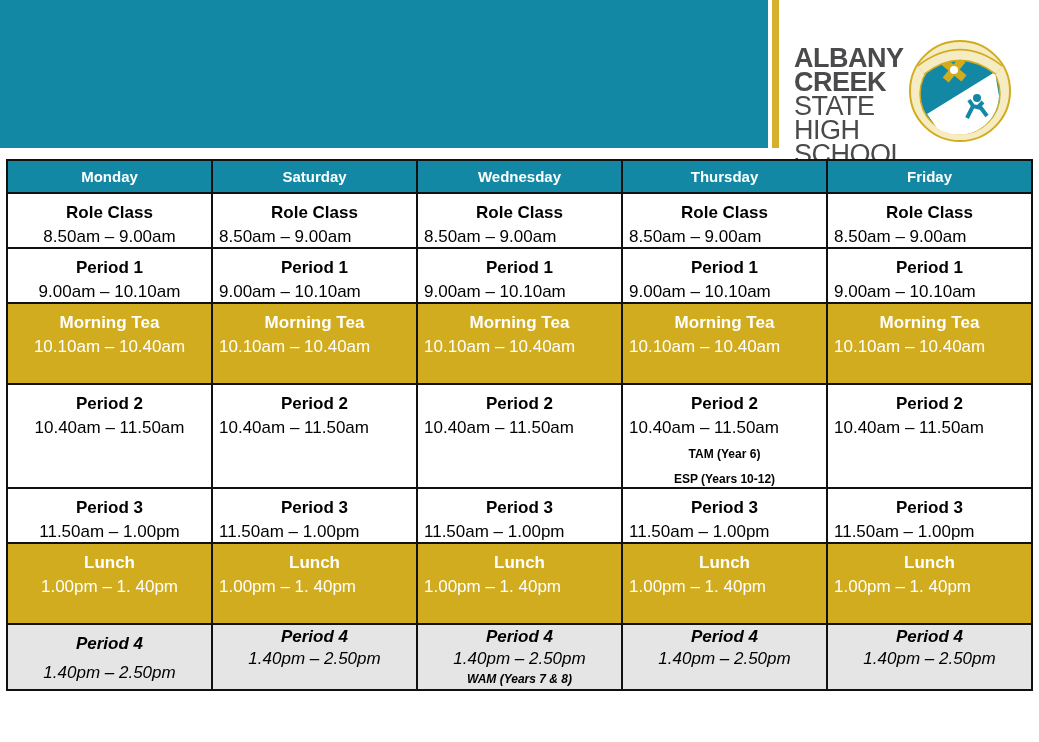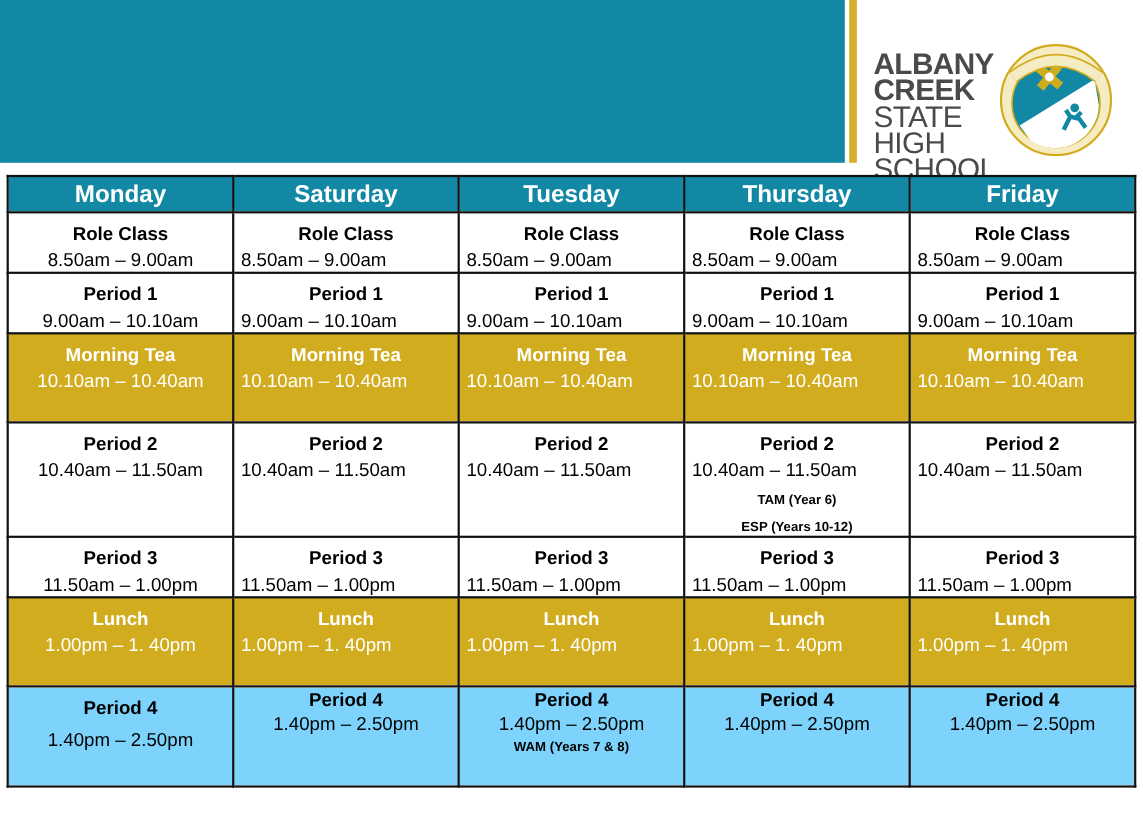--- a/index.html
+++ b/index.html
@@ -10,25 +10,25 @@
   .gold-bar { position: absolute; left: 772px; top: 0; width: 7px; height: 148px; background: #d6b02c; }
 
   .logo-text { position: absolute; left: 794px; top: 30px; color: #4a4a4c; line-height: 24px; margin-top: 16px; }
   .logo-text div { font-size: 27px; letter-spacing: -0.5px; }
   .logo-text .b { font-weight: bold; }
 
   .crest { position: absolute; left: 907px; top: 36px; width: 106px; height: 106px; }
 
   table.tt { position: absolute; left: 6px; top: 159px; width: 1027px; border-collapse: collapse; table-layout: fixed; }
   table.tt td, table.tt th { border: 2px solid #111; text-align: center; vertical-align: top; overflow: hidden; }
-  table.tt th { background: #1288a4; color: #fff; font-size: 22px; font-weight: bold; height: 33px; vertical-align: middle; border-color: #111; margin-left: 20px; }
+  table.tt th { background: #1288a4; color: #fff; font-size: 15px; font-weight: bold; height: 33px; vertical-align: middle; border-color: #111; margin-left: 20px; }
   .r-std td { height: 48px; background: #fff; color: #000; }
   .r-break td { height: 81px; background: #d2ac1f; color: #fff; }
   .r-tall td { height: 95px; background: #fff; color: #000; }
-  .r-last td { height: 91px; background: #7dd3fc; color: #000; }
+  .r-last td { height: 66px; background: #e5e5e5; color: #000; font-style: italic; }
 
   .title { display: block; font-weight: bold; font-size: 17px; margin-top: 9px; line-height: 20px; }
   .time { display: block; font-size: 17px; margin-top: 4px; line-height: 20px; text-align: left; padding-left: 6px; }
   .time.center { text-align: center; padding-left: 0; }
   .note { display: block; font-size: 12px; font-weight: bold; line-height: 16px; margin-top: 8px; }
   .note + .note { margin-top: 9px; }
   .r-last .title { margin-top: 2px; }
   .r-last .time { margin-top: 2px; }
   .r-last .note { margin-top: 2px; }
   .r-last td.first .title { margin-top: 9px; }
@@ -59,21 +59,21 @@
   <path d="M60 82 L66 70 L74 72 L80 80 M66 70 L62 64 M70 72 L76 66" stroke="#1288a4" stroke-width="4" fill="none"></path>
   <path d="M14 34 Q53 4 92 34" fill="none" stroke="#d2ac1f" stroke-width="12"></path>
   <path d="M14 34 Q53 4 92 34" fill="none" stroke="#f6ecc4" stroke-width="9"></path>
 </svg>
 
 <table class="tt">
   <thead>
     <tr>
       <th>Monday</th>
       <th>Saturday</th>
-      <th>Tuesday</th>
+      <th>Wednesday</th>
       <th>Thursday</th>
       <th>Friday</th>
     </tr>
   </thead>
   <tbody id="tt-body">
       <tr class="r-std">
         <td class="first">
           <span class="title">Role Class</span>
           <span class="time center">8.50am – 9.00am</span>
         </td>

